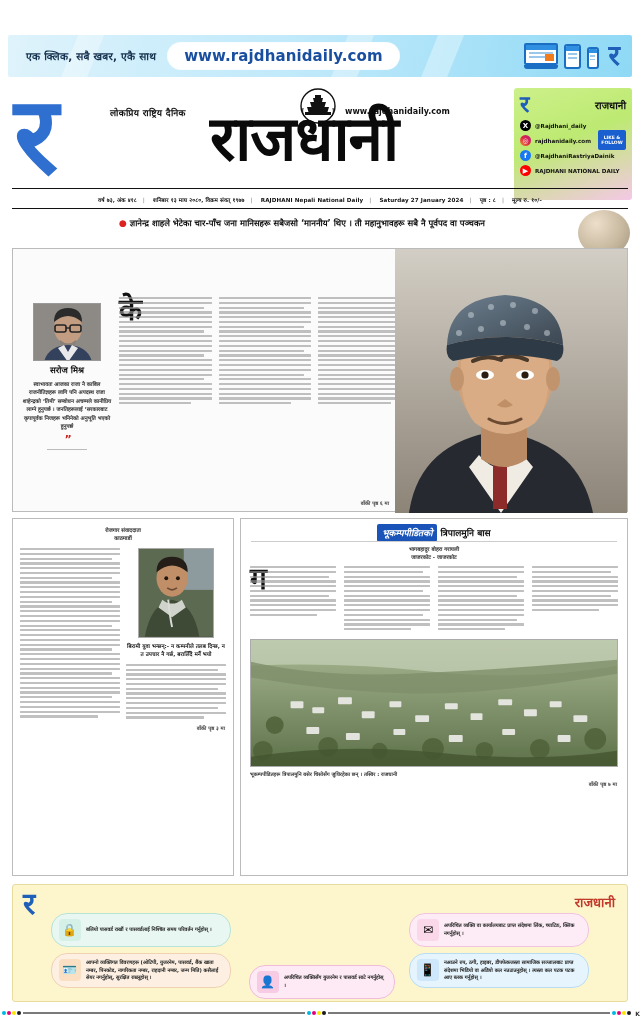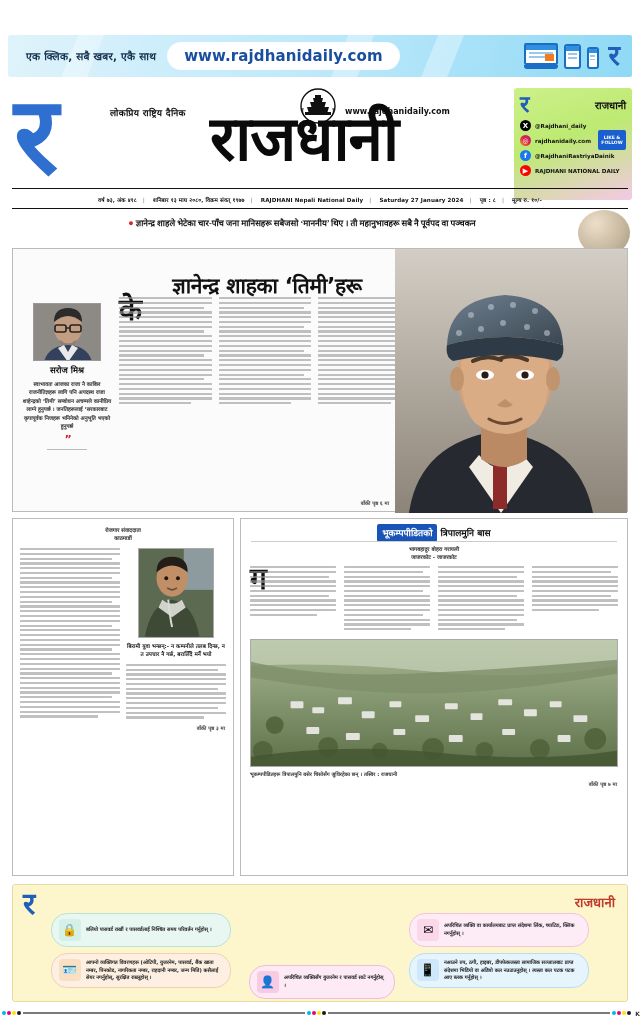--- a/index.html
+++ b/index.html
@@ -84,21 +84,21 @@
   }
   .dateline span { margin:0 3px; }
   .dateline .sep { color:#999; }
   .dateline .en { color:#111; }
   .rule-top { position:absolute; left:12px; top:188px; width:616px; height:1px; background:#111; }
   .rule-bot { position:absolute; left:12px; top:208px; width:616px; height:1px; background:#111; }
 
   
   .teaser {
     position:absolute; left:22px; top:216px; width:560px;
-    font-size:8.4px; line-height:1.65; color:#111; font-weight:600; text-align:center;font-family:Liberation Serif, serif;
+    font-size:8.4px; line-height:1.65; color:#111; font-weight:600; text-align:center;
   }
   .teaser .bullet { color:#d22; font-size:9px; }
   .teaser-globe {
     position:absolute; right:10px; top:210px; width:52px;height:46px;border-radius:50%;
     background:radial-gradient(circle at 35% 30%,#e9d9c0,#bba98c 60%,#8f7f66);
     opacity:.85;
   }
 
   
   .lead { position:absolute; left:12px; top:248px; width:616px; height:264px; border:1px solid #bbb; background:#fbfbfb; }
@@ -136,21 +136,21 @@
   .s2-head { padding:10px 8px 0; text-align:center; font-size:13.5px; font-weight:800; line-height:1.28; color:#111; }
   .s2-byline { text-align:center; font-size:5.4px; font-weight:700; color:#333; margin-top:7px; }
   .s2-body { display:flex; gap:6px; padding:6px 7px 0; }
   .s2-photo { width:76px;height:90px;background:linear-gradient(150deg,#7d8a72,#4b5245);border:1px solid #aaa;margin:0 auto; position:relative; overflow:hidden;}
   .s2-cap { text-align:center;font-size:5.6px;line-height:1.5;font-weight:700;color:#222;margin-top:4px; }
   .s2-contd { text-align:right;font-size:5.2px;color:#444;font-weight:700;padding:3px 8px 0; }
 
   
   .story3 { position:absolute; left:240px; top:518px; width:388px; height:358px; border:1px solid #bbb; background:#fff; }
   .kicker { text-align:center; margin-top:7px; font-size:9px; font-weight:800; color:#111; }
-  .kicker .hl { background:#1a54b8; color:#fff; padding:4px 5px; border-radius:2px; margin-right:3px; }
+  .kicker .hl { background:#1a54b8; color:#fff; padding:4px 5px; border-radius:2px; margin-right:3px;font-style:italic; }
   .kicker-rule { position:absolute; left:10px; right:10px; top:22px; height:1px; background:#ccc; z-index:0;}
   .s3-head { text-align:center; font-size:22px; font-weight:800; color:#111; margin-top:6px; letter-spacing:-.3px; }
   .s3-byline { text-align:center; font-size:5.4px; font-weight:700; color:#333; margin-top:6px; }
   .s3-cols { display:flex; gap:8px; padding:5px 9px 0; }
   .s3-photo { margin:6px 9px 0; height:128px; background:linear-gradient(170deg,#9fb08a 0%,#7c9168 40%,#5f7450 100%); border:1px solid #aaa; position:relative; overflow:hidden;}
   .s3-cap { font-size:5.2px;color:#333;font-weight:700;padding:3px 9px 0; }
   .s3-contd { text-align:right;font-size:5.2px;color:#444;font-weight:700;padding:2px 10px 0; }
 
   
   .bottomad { position:absolute; left:12px; top:884px; width:616px; height:118px;
@@ -264,21 +264,20 @@
   <div class="rule-bot"></div>
 
   <div class="teaser">
     <span class="bullet">●</span>
     <span>ज्ञानेन्द्र शाहले भेटेका चार-पाँच जना मानिसहरू सबैजसो ‘माननीय’ थिए । ती महानुभावहरू सबै नै पूर्वपद वा पञ्चकन</span><br>
   </div>
   <div class="teaser-globe"></div>
 
   <div class="lead">
 
-    <div class="lead-head">ज्ञानेन्द्र शाहका ‘तिमी’हरू</div>
 
     <div class="author">
       <div class="author-img">
         <svg viewBox="0 0 68 58" width="68" height="58">
           <rect width="68" height="58" fill="#8d8a86"></rect>
           <ellipse cx="34" cy="24" rx="14" ry="16" fill="#c29d82"></ellipse>
           <path d="M20 18q14-12 28 0 0 -14 -14 -14T20 18z" fill="#2b2b2b"></path>
           <rect x="21" y="21" width="11" height="7" rx="2" fill="none" stroke="#222" stroke-width="1.6"></rect>
           <rect x="36" y="21" width="11" height="7" rx="2" fill="none" stroke="#222" stroke-width="1.6"></rect>
           <path d="M32 24h4" stroke="#222" stroke-width="1.4"></path>

